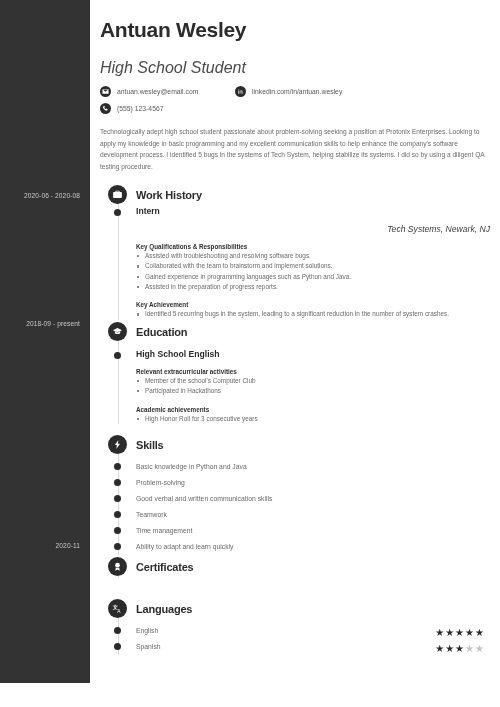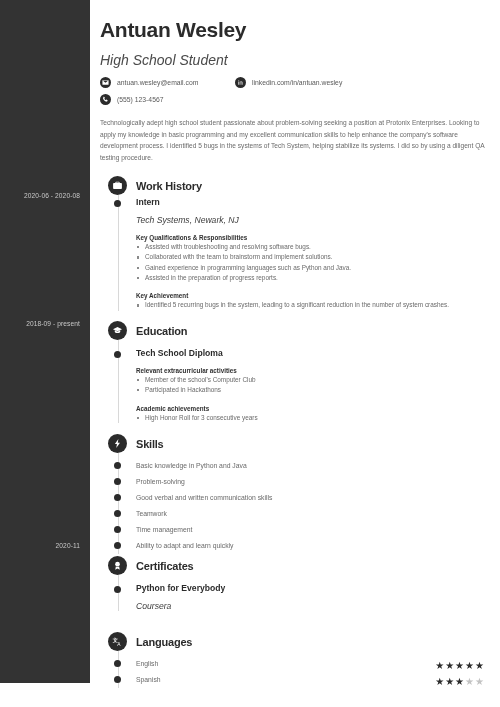--- a/index.html
+++ b/index.html
@@ -37,24 +37,24 @@
 
   
   .name {
     font-size: 21px;
     font-weight: bold;
     color: #2b2b2b;
     letter-spacing: -0.3px;
     margin: 4px 0 0 0;
   }
   .role {
-    font-size: 14px;
+    font-size: 16px;
     font-style: italic;
     color: #4a4a4a;
-    margin: 10px 0 0 0;
+    margin: 17px 0 0 0;
   }
   .contacts { margin-top: 9px; }
   .contact-row { display: flex; align-items: center; margin-bottom: 6px; }
   .contact-item { display: flex; align-items: center; }
   .contact-item.email { width: 135px; }
   .ico-circle {
     width: 11px; height: 11px; border-radius: 50%;
     background: #2b2b2b;
     display: inline-flex; align-items: center; justify-content: center;
     flex: 0 0 auto;
@@ -103,20 +103,21 @@
     position: absolute;
     left: 14px; top: 3px;
     width: 7px; height: 7px; border-radius: 50%;
     background: #2b2b2b;
     z-index: 2;
   }
   .entry-title { font-size: 8.6px; font-weight: bold; color: #2b2b2b; }
   .entry-sub {
     font-size: 8.6px; font-style: italic; color: #3d3d3d;
     margin-top: 8px;
+    text-align: right;
   }
   .sub-head {
     font-size: 6.3px; font-weight: bold; color: #2f2f2f;
     margin-top: 9px; margin-bottom: 1px;
   }
   ul.dash { list-style: none; margin: 0; padding: 0; }
   ul.dash li {
     position: relative;
     font-size: 6.4px; color: #6a6a6a;
     line-height: 1.62;
@@ -210,33 +211,33 @@
           <li>Gained experience in programming languages such as Python and Java.</li>
           <li>Assisted in the preparation of progress reports.</li>
         </ul>
         <div class="sub-head">Key Achievement</div>
         <ul class="dash">
           <li>Identified 5 recurring bugs in the system, leading to a significant reduction in the number of system crashes.</li>
         </ul>
       </div>
     </div>
 
-    <div class="section" style="margin-top:9px;">
+    <div class="section" style="margin-top:1px;">
       <div class="rail"></div>
       <div class="sec-head">
         <span class="sec-icon">
           <svg width="11" height="11" viewBox="0 0 16 16" fill="#fff">
               <path d="M8 3 1.4 6 8 9l6.6-3L8 3zm-4 4.6v2.2c0 1 1.8 1.8 4 1.8s4-.8 4-1.8V7.6L8 9.9 4 7.6z"></path>
             </svg>
         </span>
         <span class="sec-title">Education</span>
       </div>
       <div class="entry" style="margin-top:6px;">
         <span class="bullet-dot"></span>
-        <div class="entry-title">Tech School Diploma</div>
+        <div class="entry-title">High School English</div>
         <div class="sub-head">Relevant extracurricular activities</div>
         <ul class="dash">
           <li>Member of the school's Computer Club</li>
           <li>Participated in Hackathons</li>
         </ul>
         <div class="sub-head">Academic achievements</div>
         <ul class="dash">
           <li>High Honor Roll for 3 consecutive years</li>
         </ul>
       </div>
@@ -284,25 +285,20 @@
       <div class="rail"></div>
       <div class="sec-head">
         <span class="sec-icon">
           <svg width="11" height="11" viewBox="0 0 16 16" fill="#fff">
               <circle cx="8" cy="6" r="3.4"></circle>
               <path d="M5.6 9.6 4.7 14l3.3-1.7L11.3 14l-.9-4.4a5 5 0 0 1-4.8 0z"></path>
             </svg>
         </span>
         <span class="sec-title">Certificates</span>
       </div>
-      <div class="entry" style="margin-top:6px;">
-        <span class="bullet-dot"></span>
-        <div class="entry-title">Python for Everybody</div>
-        <div class="entry-sub">Coursera</div>
-      </div>
     </div>
 
     <div class="section" style="margin-top:20px;">
       <div class="rail"></div>
       <div class="sec-head">
         <span class="sec-icon">
           <svg width="11" height="11" viewBox="0 0 16 16" fill="#fff">
               <text x="1" y="8" font-size="7.5" font-family="Liberation Sans, sans-serif" font-weight="bold" fill="#fff">文</text>
               <text x="7.5" y="14" font-size="7" font-family="Liberation Sans, sans-serif" fill="#fff">A</text>
             </svg>

